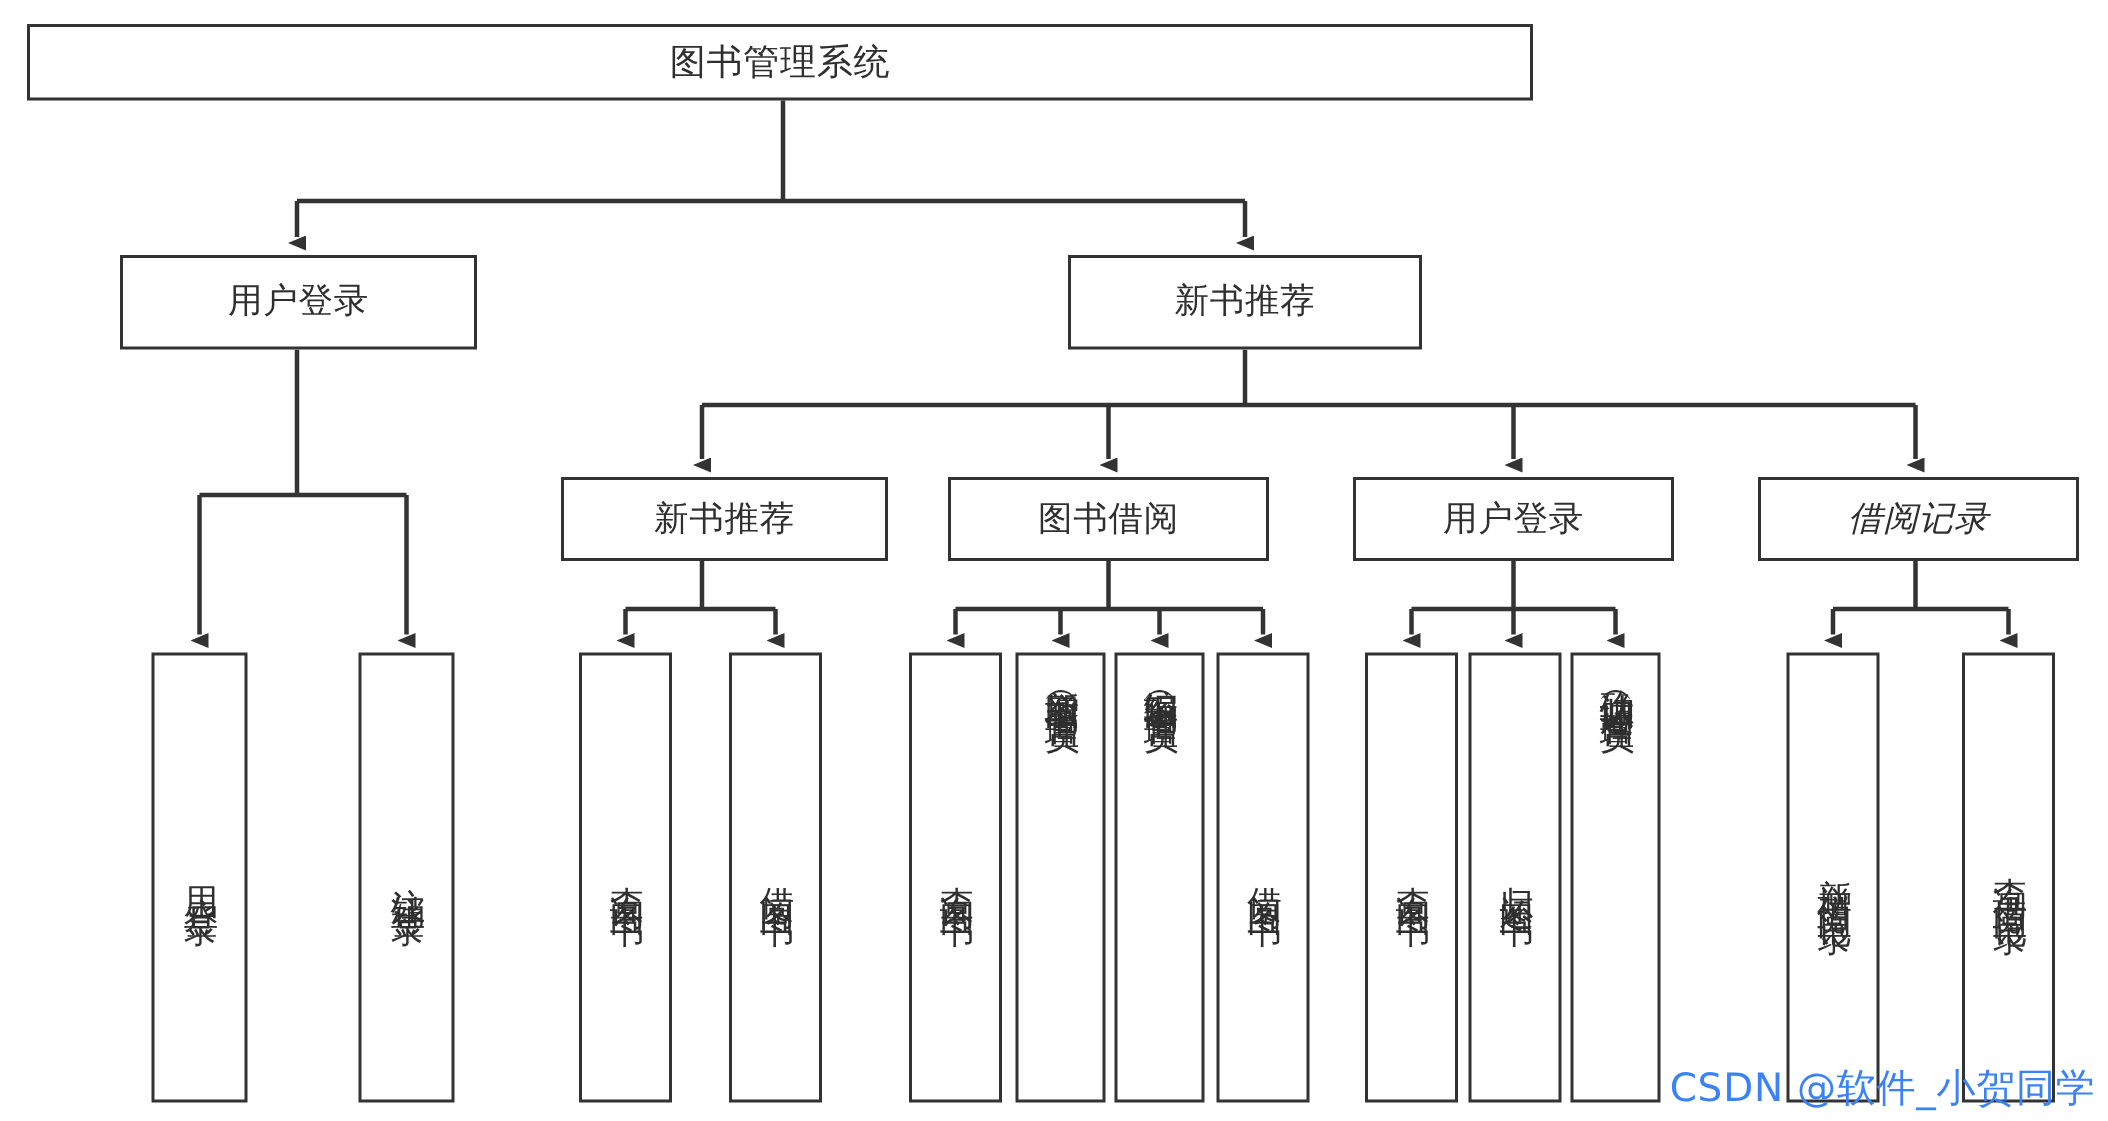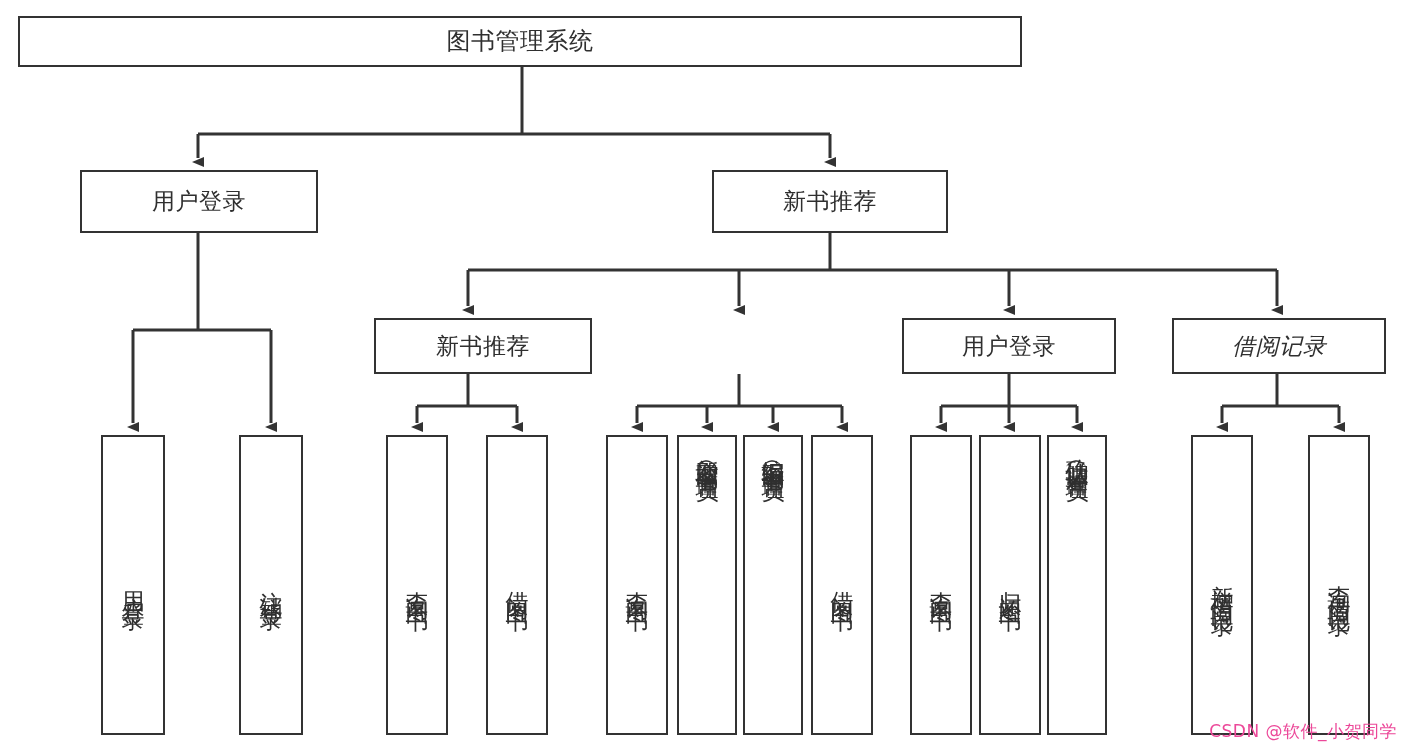--- a/index.html
+++ b/index.html
@@ -46,22 +46,22 @@
     letter-spacing:6px;
     line-height:1.0;
   }
   .v-node.v-long .node-label{letter-spacing:3px;}
   .v-node.v-center{align-items:center;padding-top:0;}
   svg#wires{position:absolute;left:0;top:0;width:1405px;height:747px;pointer-events:none;}
   #watermark{
     position:absolute;
     right:8px;
     bottom:4px;
-    font-size:17px;
-    color:#ec4899;
+    font-size:26px;
+    color:#3b82f6;
     letter-spacing:0.5px;
     white-space:nowrap;
   }
 </style>
 </head>
 <body>
 
 <div id="canvas">
 
   <svg id="wires" viewBox="0 0 1405 747" xmlns="http://www.w3.org/2000/svg">
@@ -123,20 +123,23 @@
   </div>
 
   <div class="node h-node" id="node-book-management" style="left:712px;top:170px;width:236px;height:63px;">
     <span class="node-label">新书推荐</span>
   </div>
 
   <div class="node h-node" id="node-new-book-recommend" style="left:374px;top:318px;width:218px;height:56px;">
     <span class="node-label">新书推荐</span>
   </div>
 
+  <div class="node h-node" id="node-book-borrow" style="left:632px;top:318px;width:214px;height:56px;">
+    <span class="node-label">图书借阅</span>
+  </div>
 
   <div class="node h-node" id="node-current-borrow" style="left:902px;top:318px;width:214px;height:56px;">
     <span class="node-label">用户登录</span>
   </div>
 
   <div class="node h-node" id="node-borrow-record" style="left:1172px;top:318px;width:214px;height:56px;font-style:italic;">
     <span class="node-label">借阅记录</span>
   </div>
 
   <div class="node v-node v-center" id="leaf-user-login" style="left:101px;top:435px;width:64px;height:300px;">

